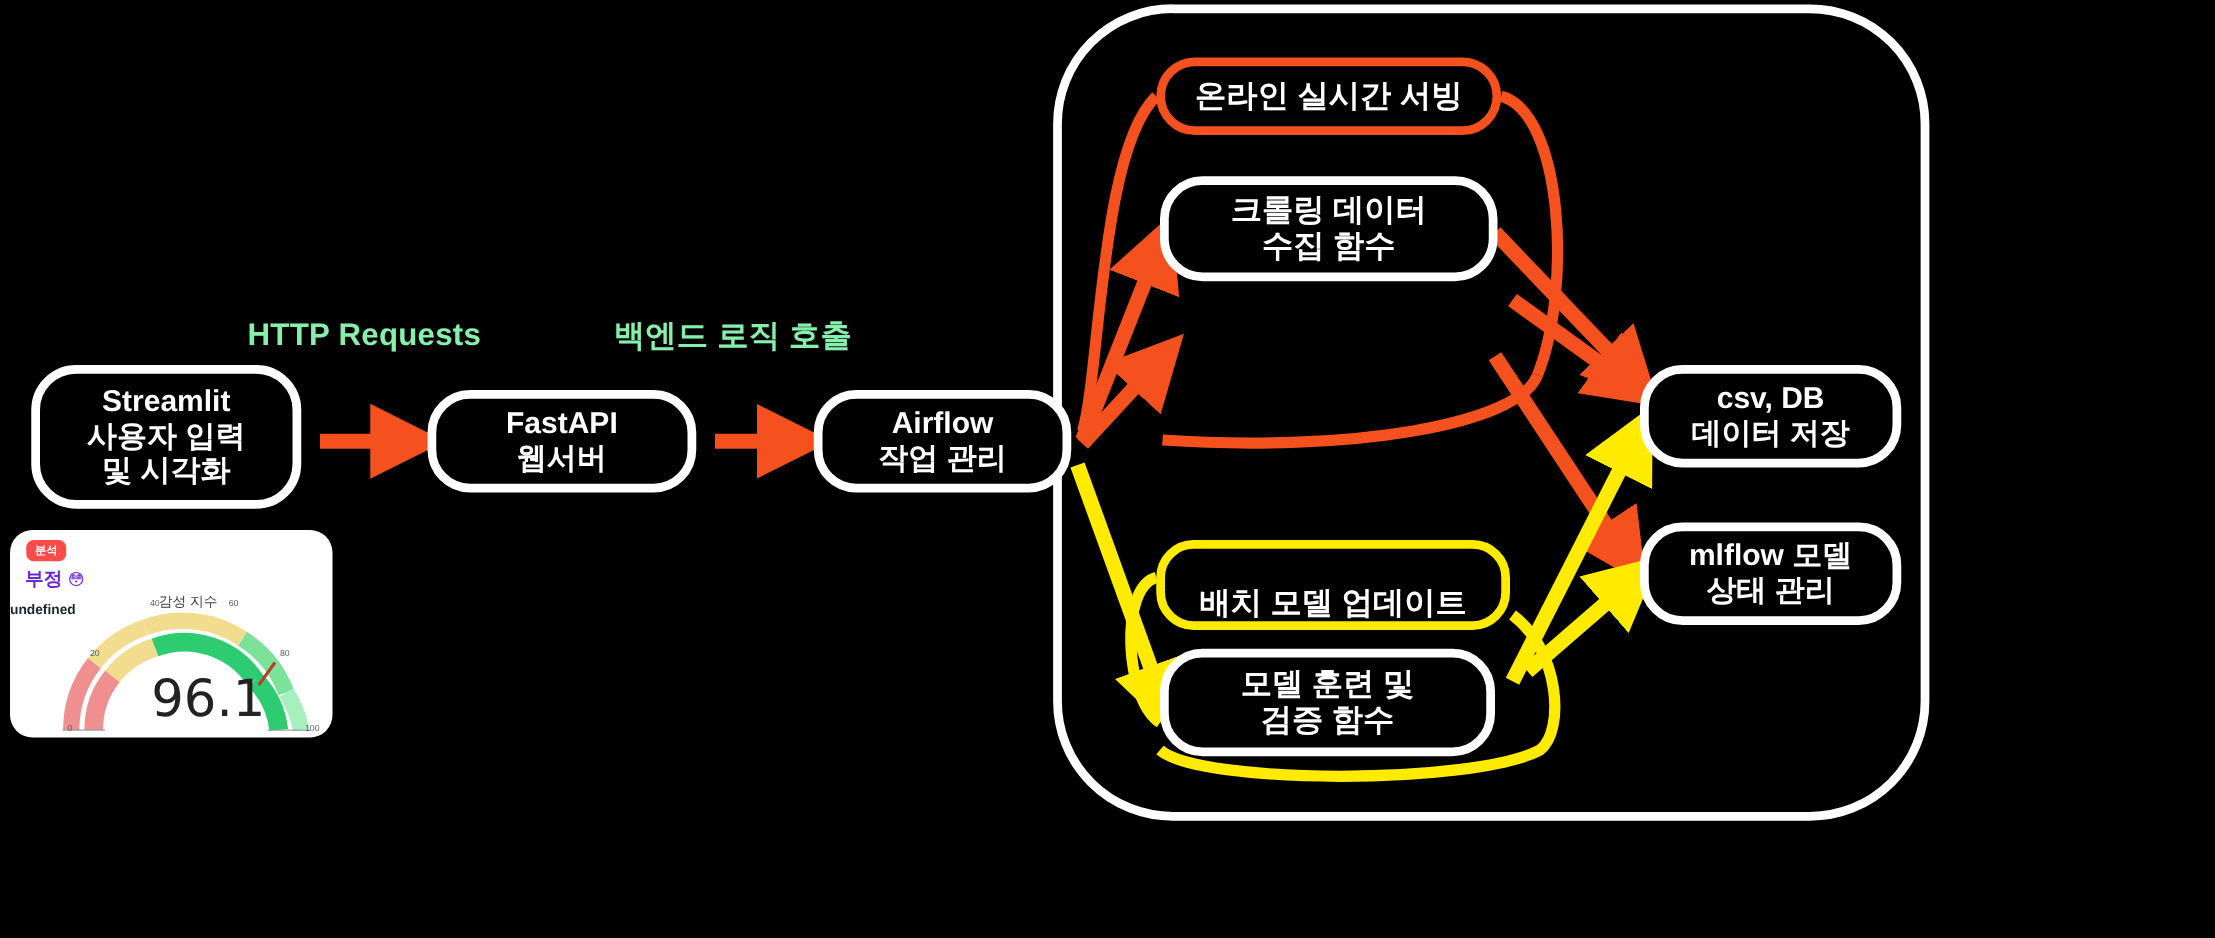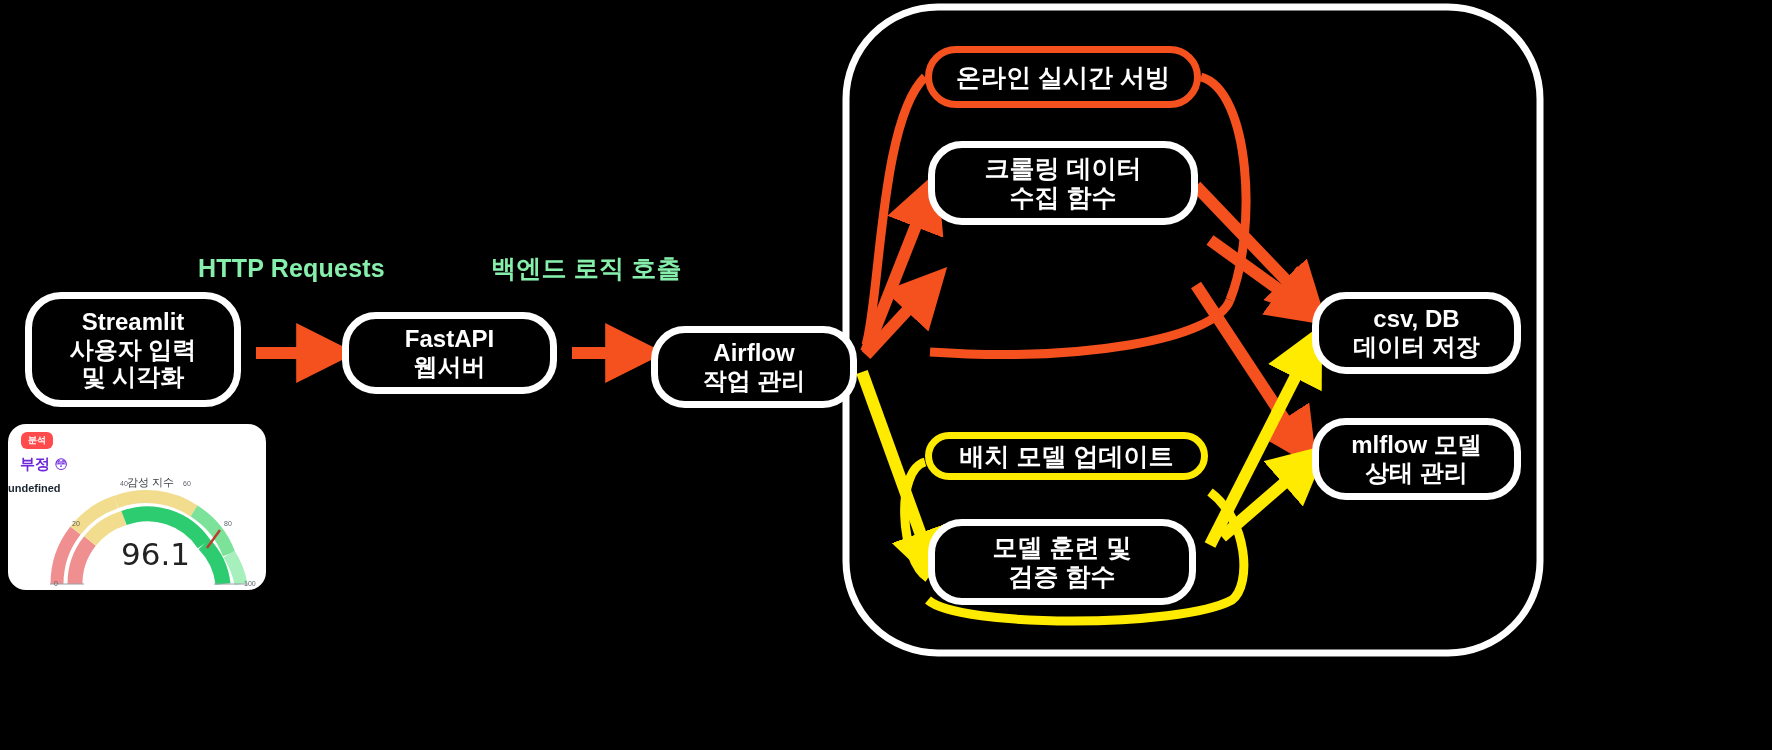--- a/index.html
+++ b/index.html
@@ -45,21 +45,21 @@
   #undefined-text{
     position:absolute;left:0;top:59px;color:#1b2530;
     font-size:11px;font-weight:bold;line-height:1;
   }
   #gauge-title{
     position:absolute;left:119px;top:53px;color:#3a3f45;
     font-size:11px;line-height:1;white-space:nowrap;
   }
   #gauge-value{
     position:absolute;left:113px;top:115px;color:#222222;
-    font-size:31px;line-height:1;white-space:nowrap;
+    font-size:41px;line-height:1;white-space:nowrap;
     font-family:"DejaVu Sans",sans-serif;
   }
   .gauge-tick{
     position:absolute;color:#5a5f66;font-size:7px;line-height:1;
   }
   svg#gauge-svg{position:absolute;left:36px;top:62px;}
 </style>
 </head>
 <body>
 
@@ -115,42 +115,42 @@
     </span>
   </div>
 
   <div class="node n-white" style="left:342px;top:312px;width:215px;height:82px;border-width:7px;border-radius:34px;font-size:24px;">
     <span class="lines">
       <span class="l">FastAPI</span>
       <span class="l">웹서버</span>
     </span>
   </div>
 
-  <div class="node n-white" style="left:651px;top:326px;width:206px;height:82px;border-width:7px;border-radius:34px;font-size:24px;">
+  <div class="node n-white" style="left:651px;top:312px;width:206px;height:82px;border-width:7px;border-radius:34px;font-size:24px;">
     <span class="lines">
       <span class="l">Airflow</span>
       <span class="l">작업 관리</span>
     </span>
   </div>
 
   <div class="node n-red" style="left:925px;top:46px;width:276px;height:62px;border-width:7px;border-radius:31px;font-size:25px;">
     <span class="lines">
       <span class="l">온라인 실시간 서빙</span>
     </span>
   </div>
 
   <div class="node n-white" style="left:928px;top:141px;width:270px;height:84px;border-width:7px;border-radius:34px;font-size:25px;">
     <span class="lines">
       <span class="l">크롤링 데이터</span>
       <span class="l">수집 함수</span>
     </span>
   </div>
 
 
-  <div class="node n-yellow" style="left:925px;top:432px;width:283px;height:48px;border-width:7px;border-radius:30px;font-size:25px;">
+  <div class="node n-yellow" style="left:925px;top:432px;width:283px;height:72px;border-width:7px;border-radius:30px;font-size:25px;align-items:flex-end;">
     <span class="lines">
       <span class="l">배치 모델 업데이트</span>
     </span>
   </div>
 
   <div class="node n-white" style="left:928px;top:519px;width:268px;height:86px;border-width:7px;border-radius:34px;font-size:25px;">
     <span class="lines">
       <span class="l">모델 훈련 및</span>
       <span class="l">검증 함수</span>
     </span>

